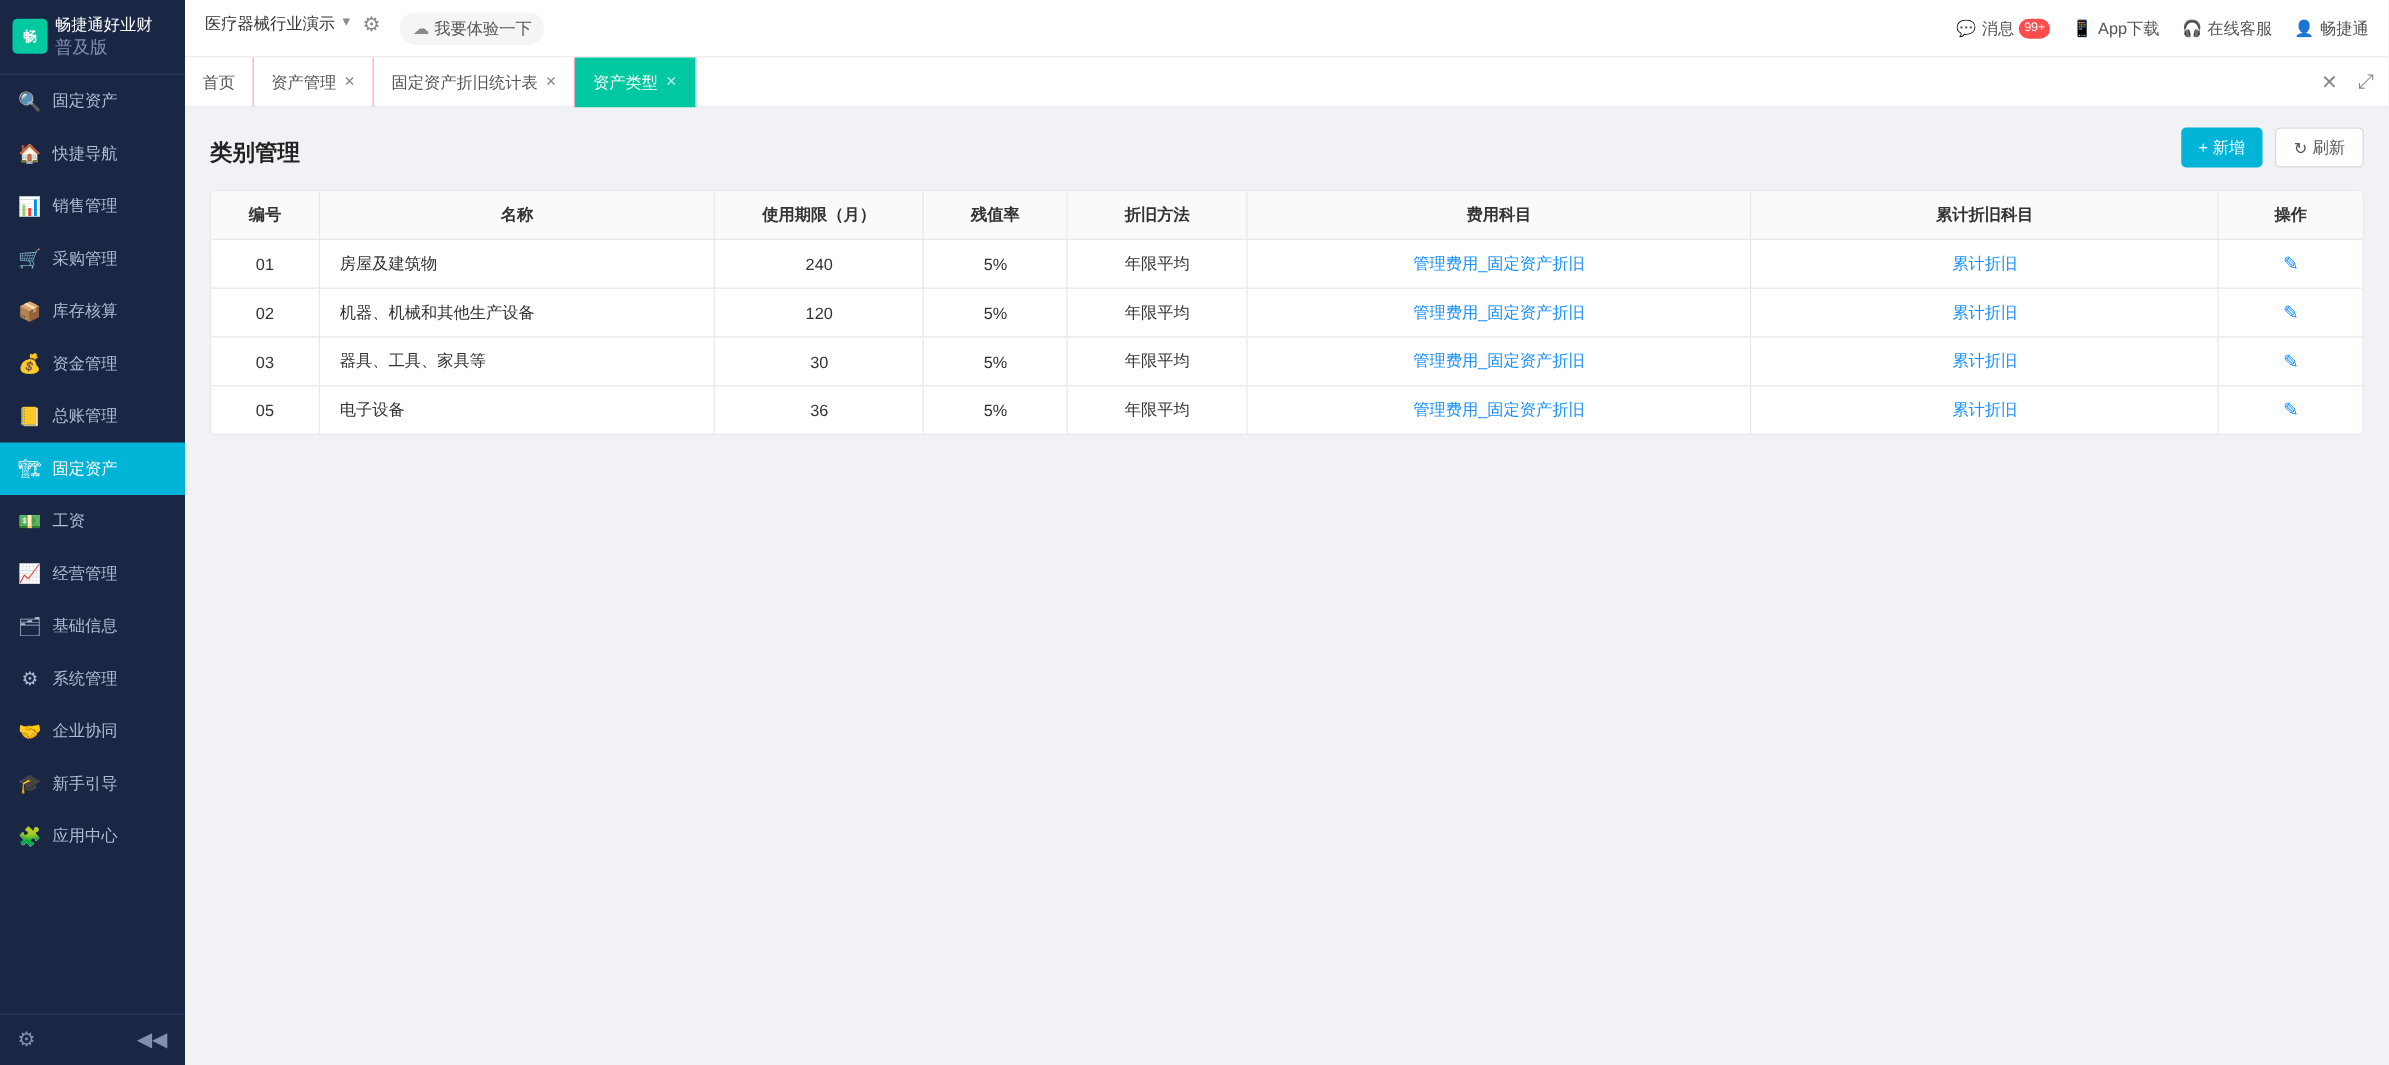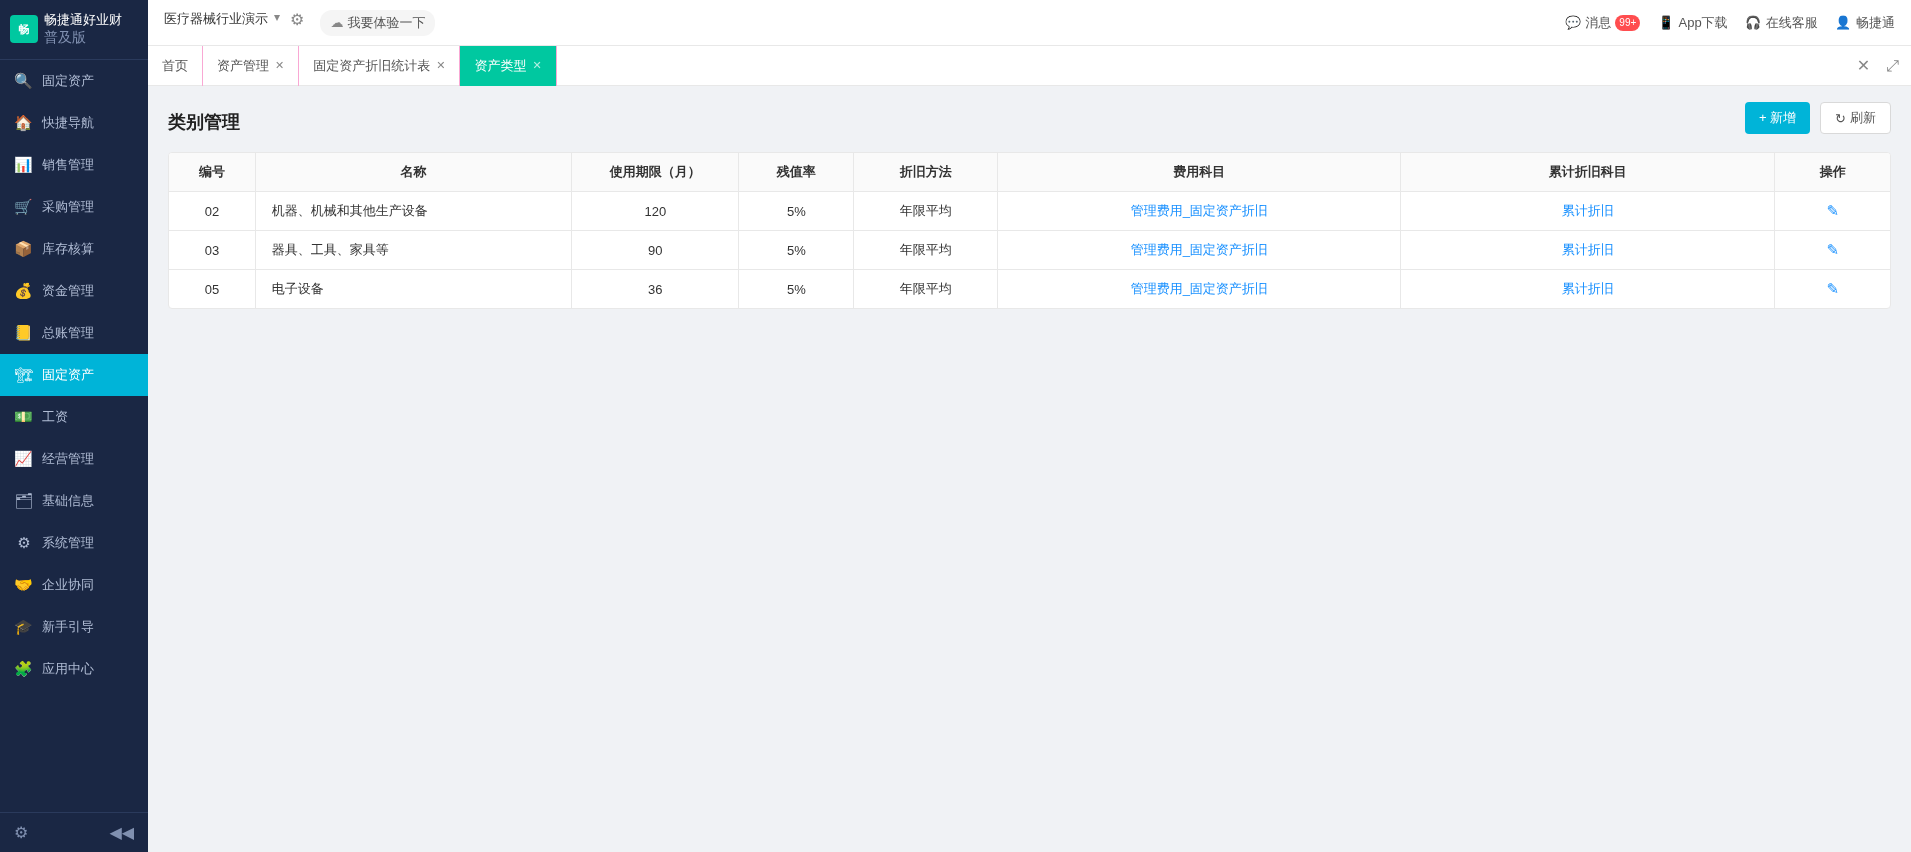--- a/index.html
+++ b/index.html
@@ -440,34 +440,44 @@
             <th class="col-name"><span>名称</span></th>
             <th class="col-period"><span>使用期限（月）</span></th>
             <th class="col-residual"><span>残值率</span></th>
             <th class="col-method"><span>折旧方法</span></th>
             <th class="col-fee"><span>费用科目</span></th>
             <th class="col-acc"><span>累计折旧科目</span></th>
             <th class="col-op"><span>操作</span></th>
           </tr>
         </thead>
         <tbody id="table-body">
+        <tr>
+      <td>01</td>
+      <td class="name-col">房屋及建筑物</td>
+      <td>240</td>
+      <td>5%</td>
+      <td>年限平均</td>
+      <td class="fee-subject">管理费用_固定资产折旧</td>
+      <td class="acc-subject">累计折旧</td>
+      <td><span class="edit-icon">✎</span></td>
+    </tr>
             <tr>
       <td>02</td>
       <td class="name-col">机器、机械和其他生产设备</td>
       <td>120</td>
       <td>5%</td>
       <td>年限平均</td>
       <td class="fee-subject">管理费用_固定资产折旧</td>
       <td class="acc-subject">累计折旧</td>
       <td><span class="edit-icon">✎</span></td>
     </tr>
             <tr>
       <td>03</td>
       <td class="name-col">器具、工具、家具等</td>
-      <td>90</td>
+      <td>30</td>
       <td>5%</td>
       <td>年限平均</td>
       <td class="fee-subject">管理费用_固定资产折旧</td>
       <td class="acc-subject">累计折旧</td>
       <td><span class="edit-icon">✎</span></td>
     </tr>
             <tr>
       <td>05</td>
       <td class="name-col">电子设备</td>
       <td>36</td>

